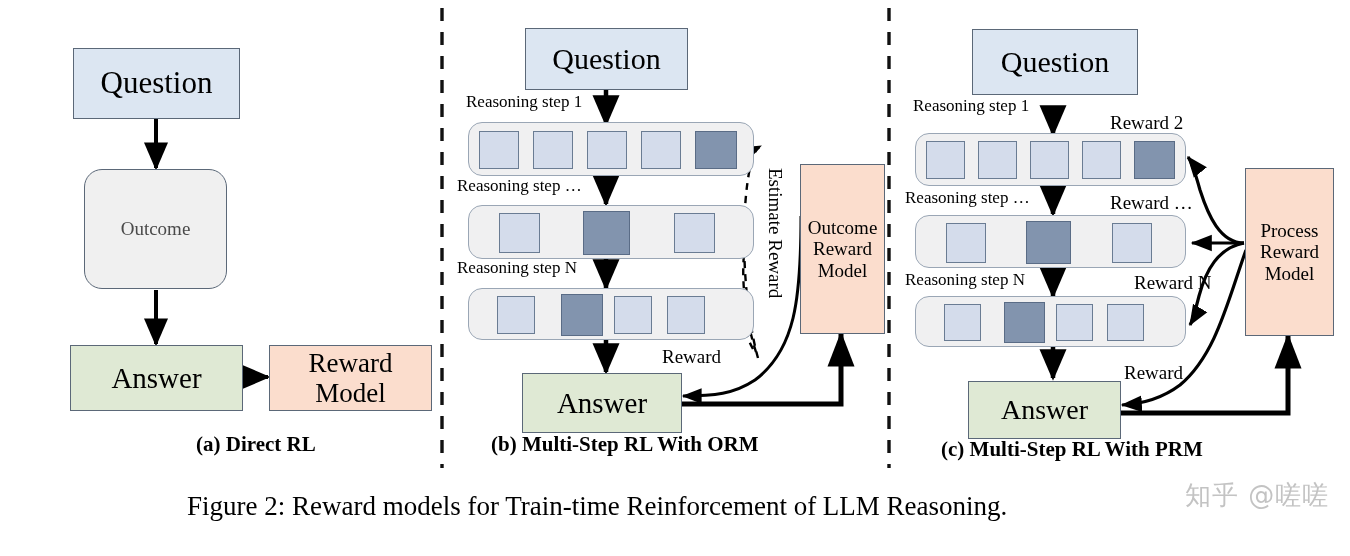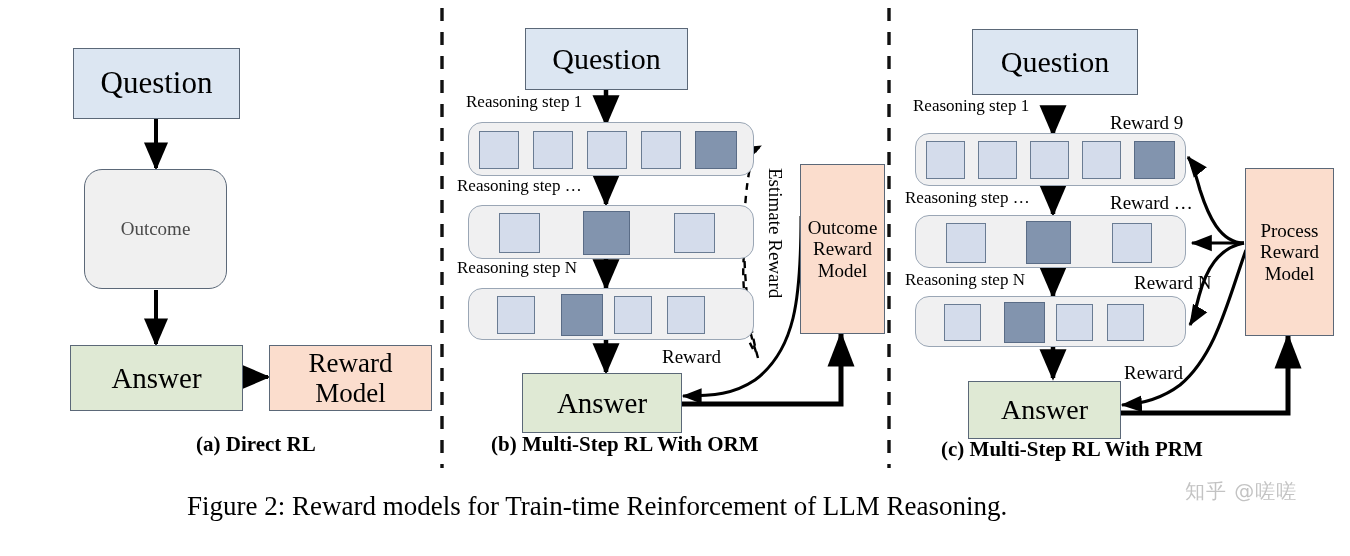--- a/index.html
+++ b/index.html
@@ -51,21 +51,21 @@
   .vert{
     transform-origin:0 0;
     transform:rotate(90deg);
   }
   .caption{
     position:absolute;white-space:nowrap;font-size:27px;margin-left:17px;
   }
   .watermark{
     position:absolute;white-space:nowrap;
     font-family:"DejaVu Sans",sans-serif;
-    font-size:20px;color:#b9b9b9;opacity:.85;letter-spacing:1px;
+    font-size:26px;color:#b9b9b9;opacity:.85;letter-spacing:1px;
   }
   .dots{
     position:absolute;font-size:20px;line-height:5px;letter-spacing:0;
     text-align:center;font-weight:bold;
   }
   svg.overlay{position:absolute;left:0;top:0;width:1350px;height:556px;pointer-events:none;}
 </style>
 </head>
 <body>
 
@@ -166,21 +166,21 @@
 
   <div class="lbl lbl-panel" style="left:491px;top:432px;">(b) Multi-Step RL With ORM</div>
 
   <div class="box box-question" style="left:972px;top:29px;width:166px;height:66px;font-size:30px;">Question</div>
 
   <div class="lbl lbl-step" style="left:913px;top:96px;">Reasoning step 1</div>
   <div class="lbl lbl-step" style="left:905px;top:188px;">Reasoning step …</div>
   <div class="lbl lbl-step" style="left:905px;top:270px;">Reasoning step N</div>
   <div class="dots" style="left:1049px;top:272px;width:12px;">•<br>•<br>•</div>
 
-  <div class="lbl lbl-reward" style="left:1110px;top:112px;">Reward 9</div>
+  <div class="lbl lbl-reward" style="left:1110px;top:112px;">Reward 2</div>
   <div class="lbl lbl-reward" style="left:1110px;top:192px;">Reward  …</div>
   <div class="lbl lbl-reward" style="left:1110px;top:272px;margin-left:24px;">Reward N</div>
 
   <div class="strip" style="left:915px;top:133px;width:271px;height:53px;">
     <div class="tok" style="left:10px;top:7px;width:39px;height:38px;"></div>
     <div class="tok" style="left:62px;top:7px;width:39px;height:38px;"></div>
     <div class="tok" style="left:114px;top:7px;width:39px;height:38px;"></div>
     <div class="tok" style="left:166px;top:7px;width:39px;height:38px;"></div>
     <div class="tok dark" style="left:218px;top:7px;width:41px;height:38px;"></div>
   </div>

